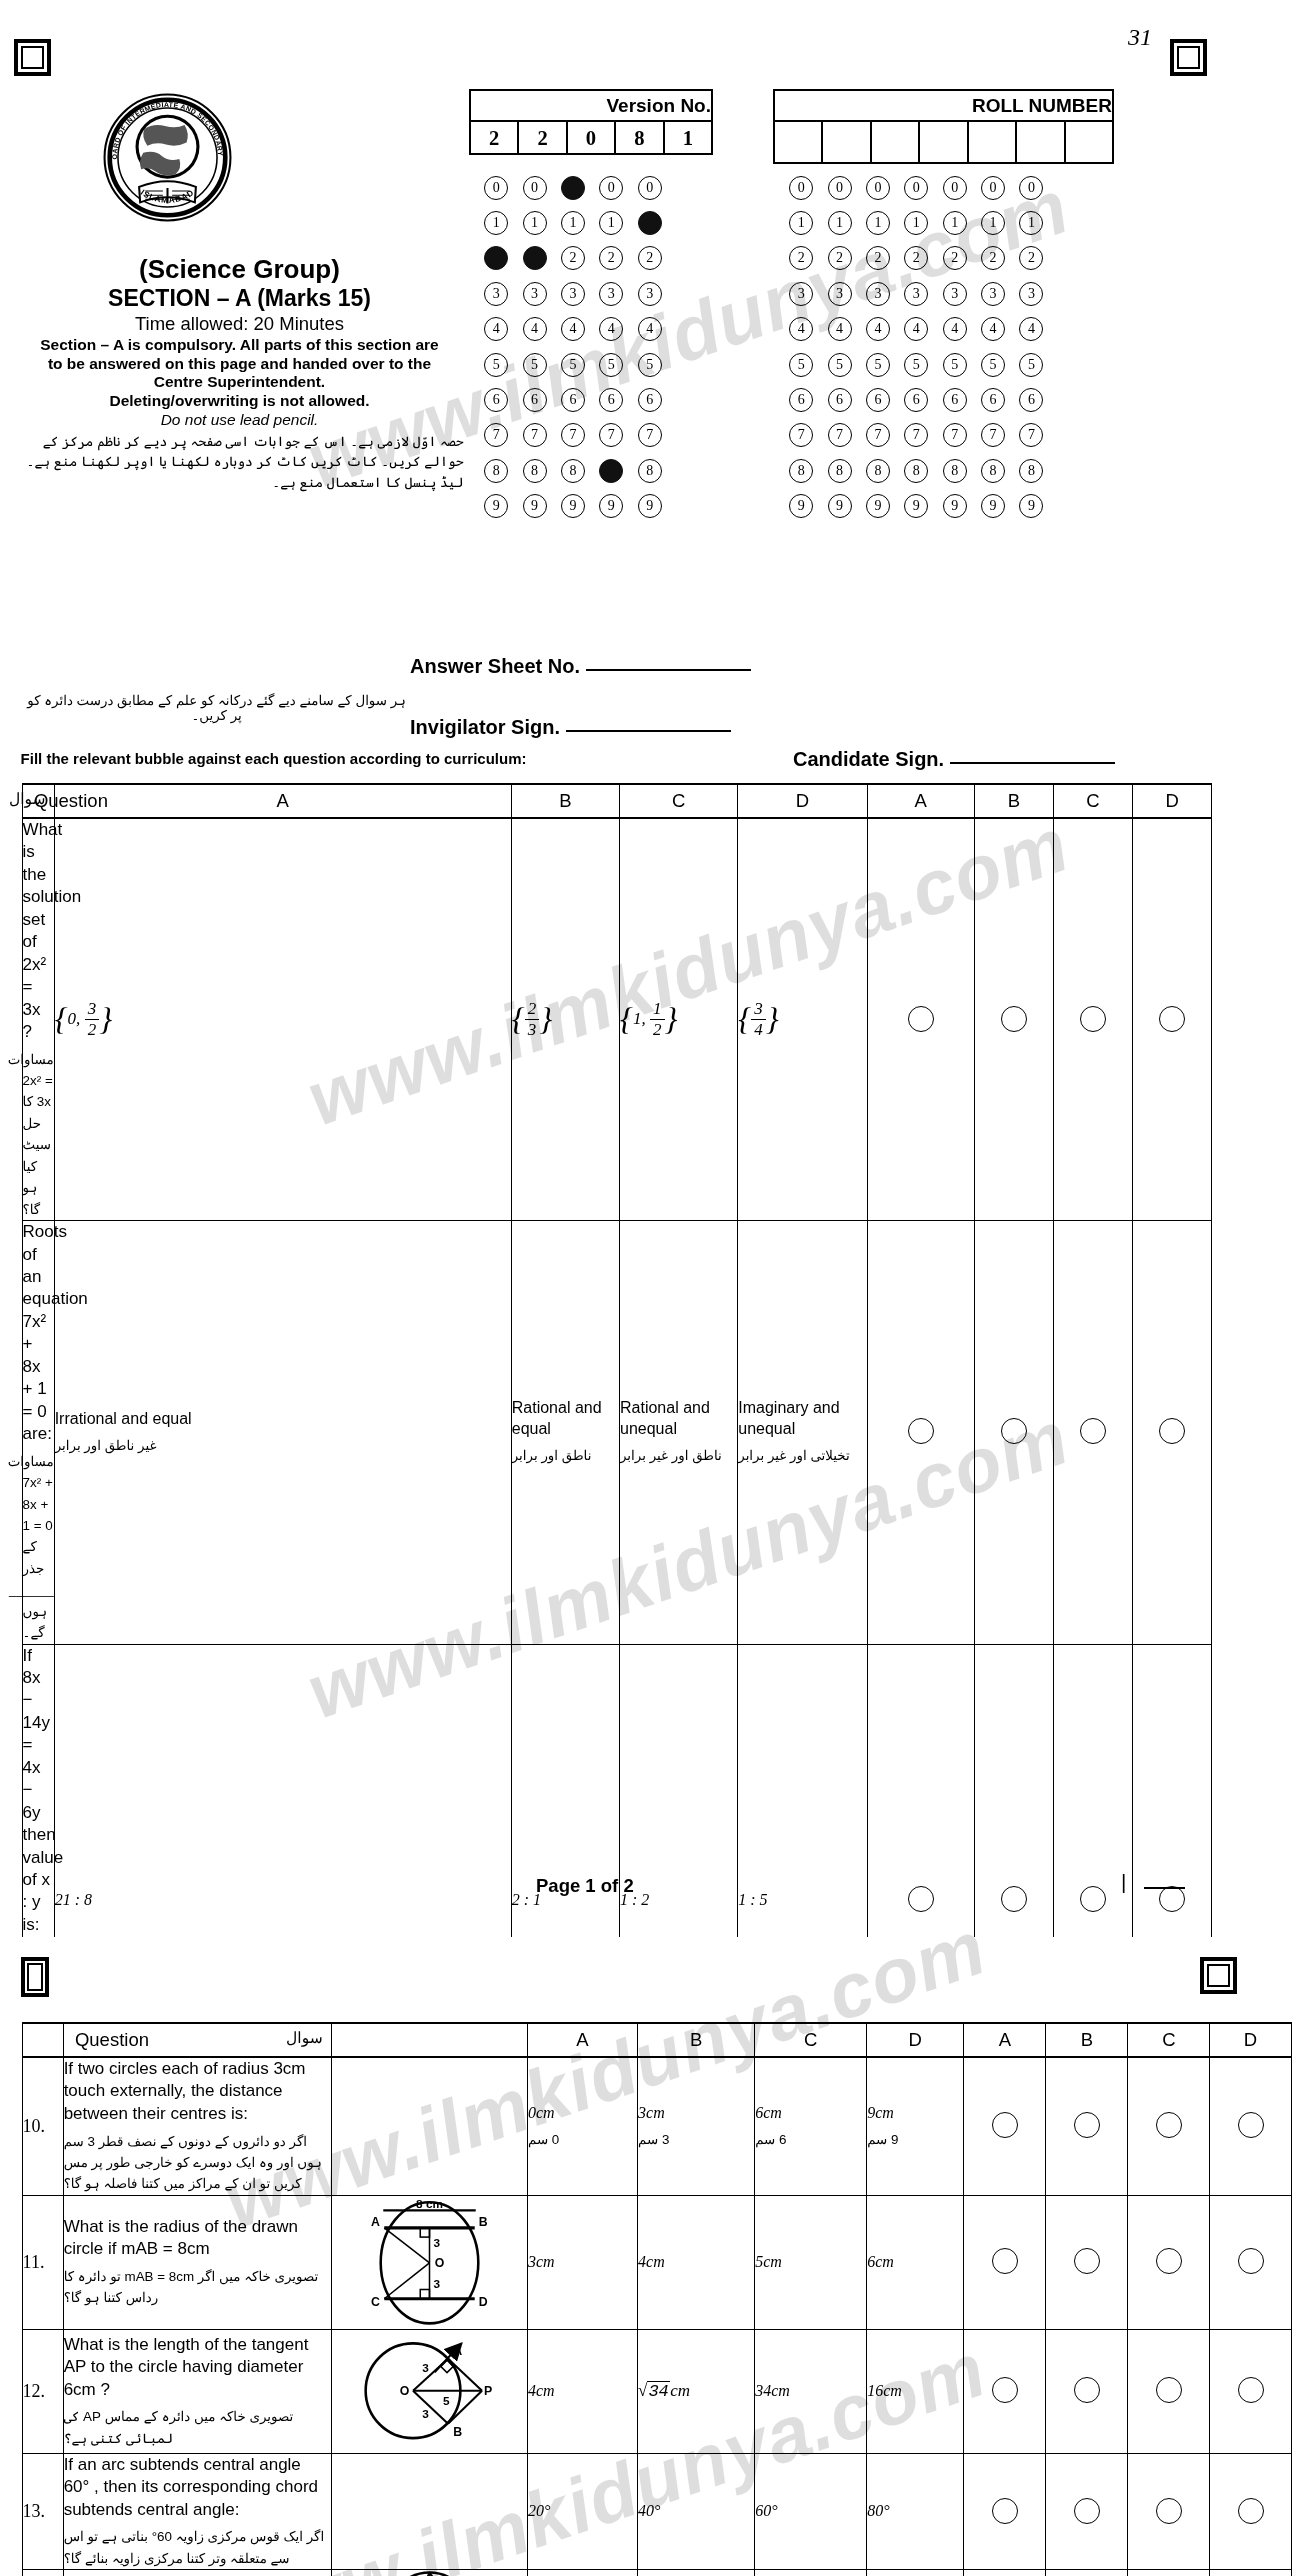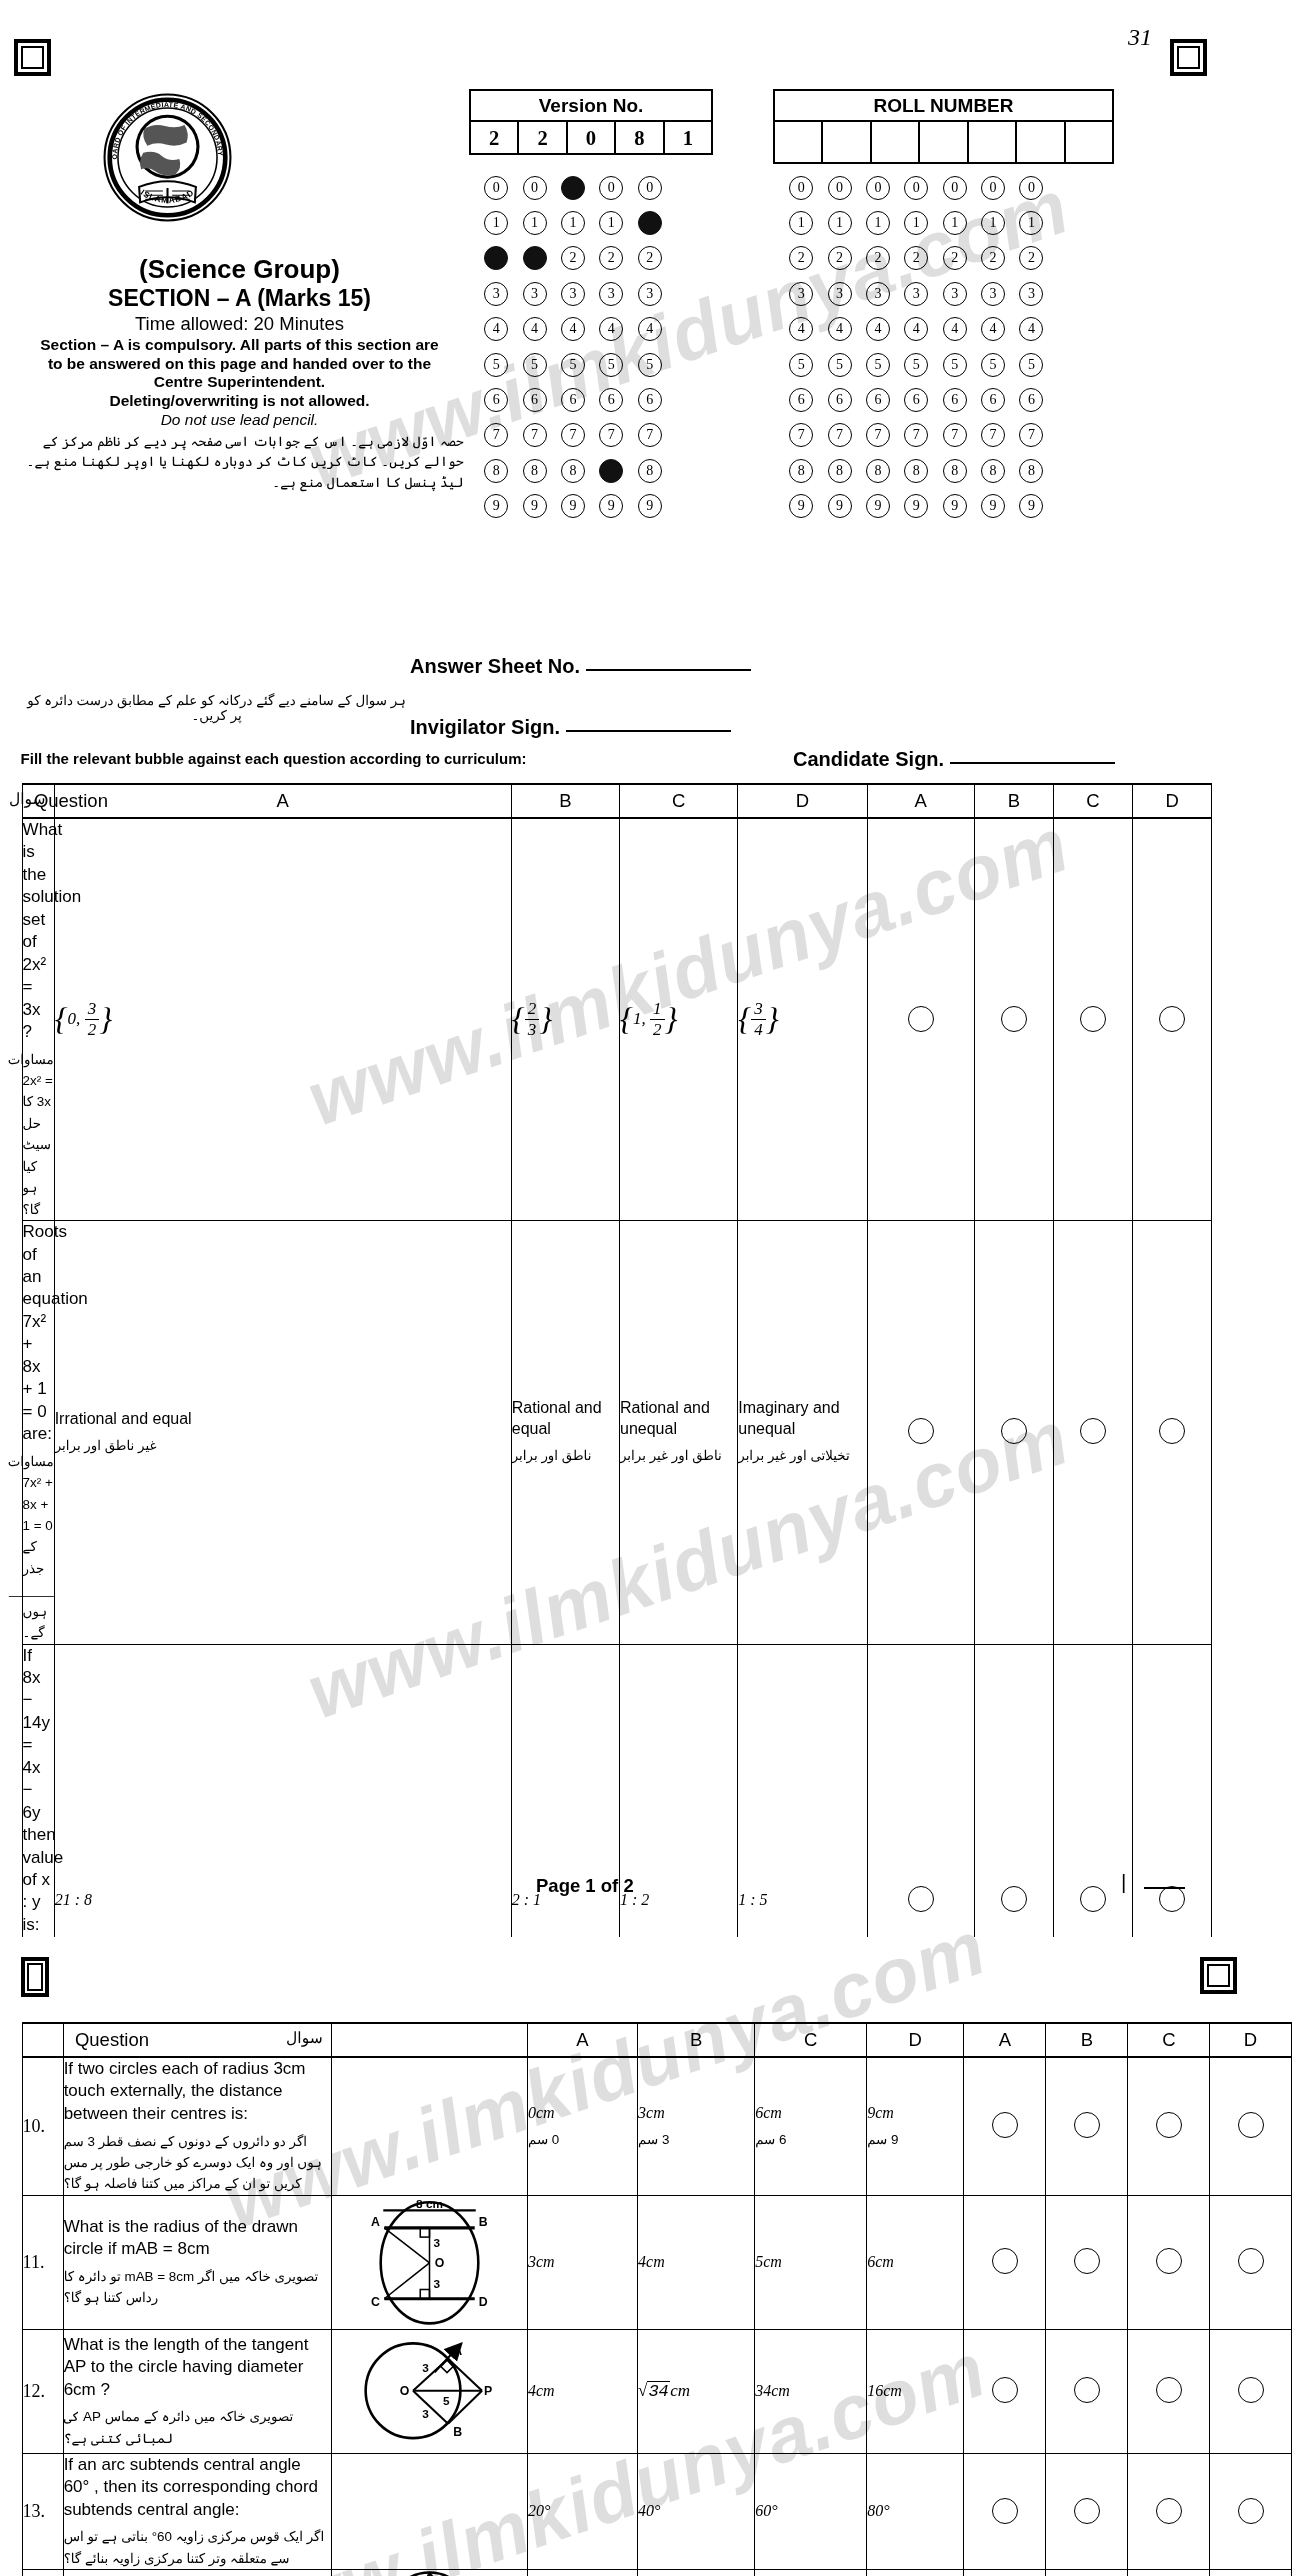--- a/index.html
+++ b/index.html
@@ -25,21 +25,21 @@
   .t-main{font-size:32px;font-weight:bold;letter-spacing:-0.3px;line-height:1.05;}
   .t-sub{font-size:26px;font-weight:bold;line-height:1.15;}
   .t-sec{font-size:23px;font-weight:bold;line-height:1.2;}
   .t-time{font-size:18.5px;line-height:1.25;}
   .t-note{font-size:15.5px;font-weight:bold;line-height:1.22;padding:0 15.5px;}
   .t-note-i{font-size:15.5px;font-style:italic;font-weight:normal;}
   .t-urdu{font-size:13.4px;direction:rtl;text-align:right;line-height:1.5;padding-top:3.1px;}
 
   
   .numbox{position:absolute;border:2.1px solid #000;}
-  .numbox .hdr{border-bottom:2.1px solid #000;text-align:center;font-weight:bold;font-size:19px;padding:4.1px 0 3.1px;}
+  .numbox .hdr{border-bottom:2.1px solid #000;text-align:right;font-weight:bold;font-size:19px;padding:4.1px 0 3.1px;}
   .numbox .cells{display:flex;}
   .numbox .cells div{border-right:2.1px solid #000;text-align:center;font-weight:bold;font-size:20.6px;padding:4.6px 0 3.6px;font-family:"Liberation Serif",serif;}
   .numbox .cells div:last-child{border-right:none;}
 
   .bubgrid{position:absolute;display:flex;}
   .bubcol{display:flex;flex-direction:column;}
   .bub{width:24px;height:24px;border:1.5px solid #000;border-radius:50%;display:flex;align-items:center;justify-content:center;font-size:14px;font-family:"Liberation Serif",serif;margin:5.7px 7.2px;box-sizing:border-box;}
   .bub.filled{background:#111;color:transparent;border-color:#111;}
 
   

